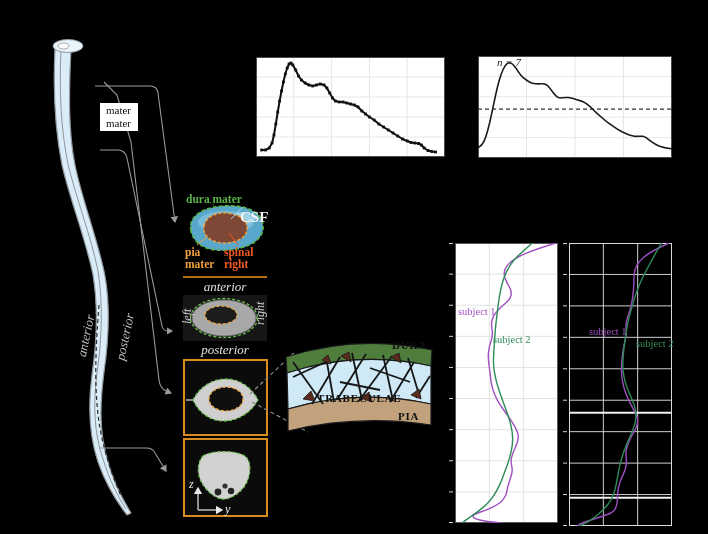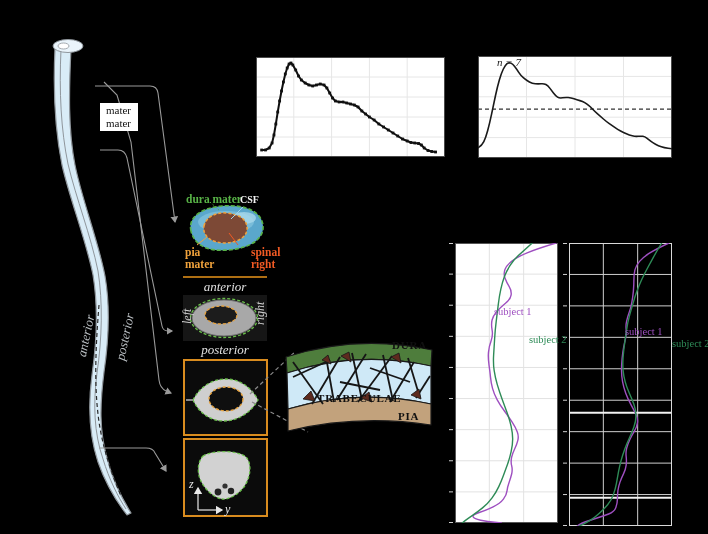--- a/index.html
+++ b/index.html
@@ -8,21 +8,21 @@
   #figure svg{position:absolute;left:0;top:0;}
   .lbl{position:absolute;white-space:nowrap;line-height:1.05;}
   .ital{font-style:italic;}
   .panel-anat{color:#e0e0e0;font-style:italic;font-size:13px;text-align:center;width:84px;}
   .rot{transform:rotate(-90deg);transform-origin:center center;text-align:center;}
   .cord-rot{transform:rotate(-78deg);transform-origin:center center;text-align:center;
             color:#b9bec2;font-style:italic;font-size:13px;width:80px;}
   .materbox{background:#fff;color:#111;font-size:11px;line-height:13px;padding:1px 2px 1px 1px;
             text-align:center;}
   .chartsvg{position:absolute;}
-  .subj{font-size:10.5px;margin-left:36px;}
+  .subj{font-size:10.5px;}
   .trab-lbl{color:#101010;letter-spacing:0.8px;font-size:11px;font-weight:bold;}
 </style>
 </head>
 <body>
 
 <div id="figure">
 
   <svg width="708" height="534">
     <defs>
       <marker id="arrg" markerWidth="8" markerHeight="8" refX="5" refY="3.5" orient="auto">
@@ -264,26 +264,26 @@
 
   <div class="lbl cord-rot" style="left:46px;top:329px;">anterior</div>
   <div class="lbl cord-rot" style="left:85px;top:330px;">posterior</div>
 
   <div class="lbl materbox" style="left:100px;top:103px;width:35px;">
     <div>mater</div>
     <div>mater</div>
   </div>
 
   <div class="lbl" style="left:186px;top:193px;color:#58b347;font-size:11.5px;font-weight:bold;">dura mater</div>
-  <div class="lbl" style="left:240px;top:195px;color:#f4f4f4;font-size:10px;font-weight:bold;">CSF</div>
+  <div class="lbl" style="left:240px;top:210px;color:#f4f4f4;font-size:15px;font-weight:bold;">CSF</div>
   <div class="lbl" style="left:185px;top:246px;color:#f0a23c;font-size:11.5px;font-weight:bold;">
     <div>pia</div>
     <div>mater</div>
   </div>
-  <div class="lbl" style="left:224px;top:246px;color:#f15a24;font-size:11.5px;font-weight:bold;margin-left:27px;">
+  <div class="lbl" style="left:224px;top:246px;color:#f15a24;font-size:11.5px;font-weight:bold;">
     <div>spinal</div>
     <div>right</div>
   </div>
 
   <div class="lbl panel-anat" style="left:183px;top:280px;">anterior</div>
   <div class="lbl rot" style="left:167px;top:310px;width:40px;color:#cfcfcf;font-style:italic;font-size:12px;">left</div>
   <div class="lbl rot" style="left:240px;top:307px;width:40px;color:#cfcfcf;font-style:italic;font-size:12px;">right</div>
   <div class="lbl panel-anat" style="left:183px;top:343px;">posterior</div>
 
   <div class="lbl ital" style="left:189px;top:478px;color:#e8e8e8;font-size:12px;">z</div>

